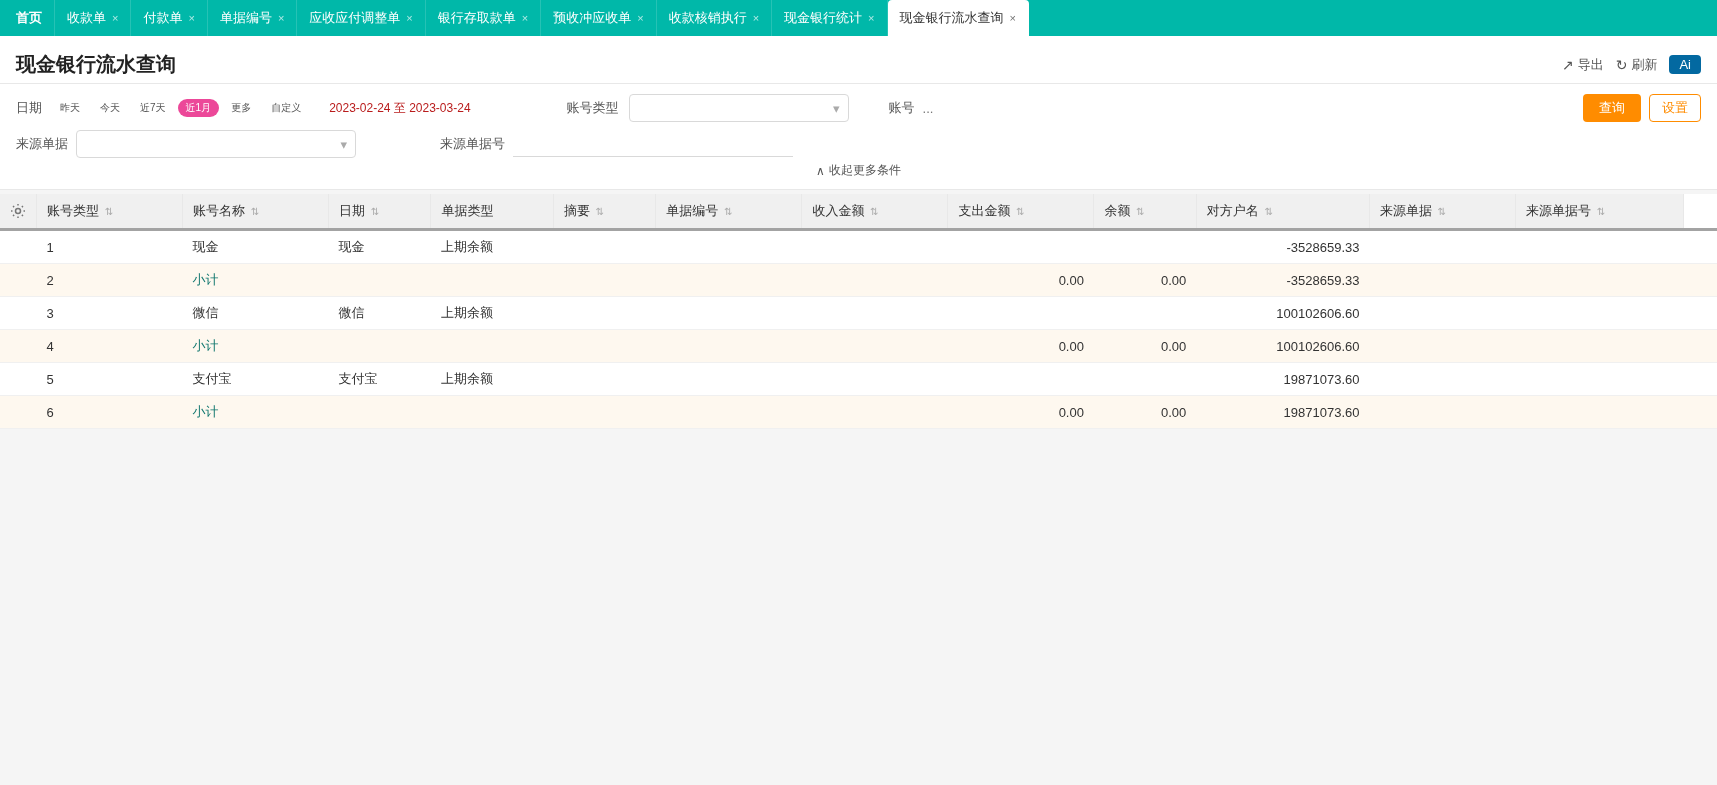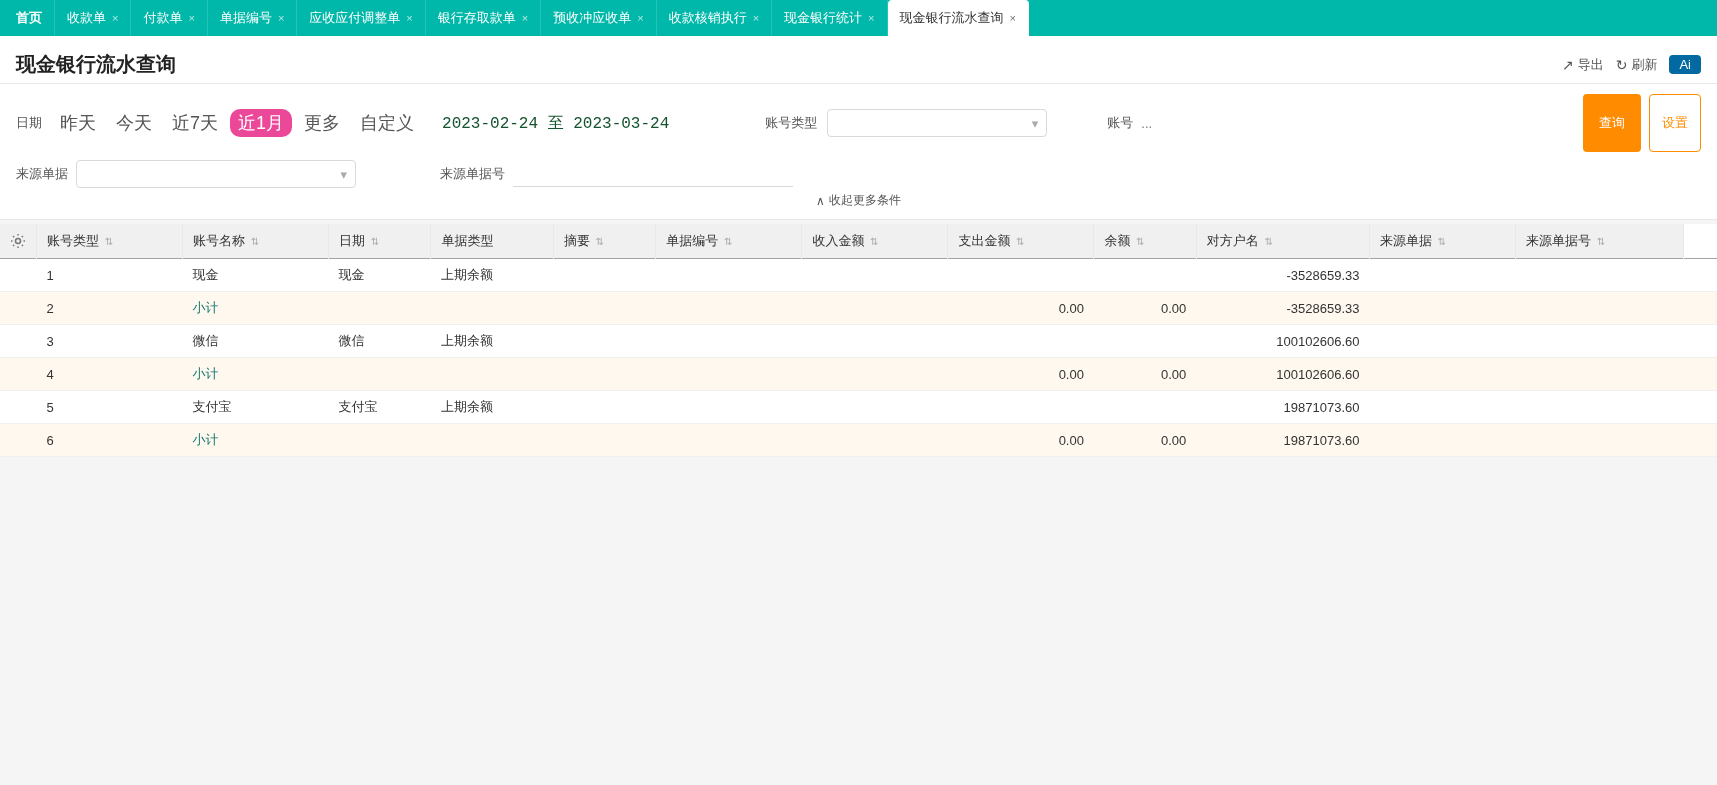--- a/index.html
+++ b/index.html
@@ -89,32 +89,31 @@
     .date-options {
       display: inline-flex;
       gap: 4px;
       align-items: center;
     }
     .date-opt {
       padding: 2px 8px;
       border-radius: 3px;
       color: #555;
       cursor: pointer;
-      font-size: 18px;
+      font-size: 10px;
     }
     .date-opt.active {
       background: #ec4899;
       color: #fff;
       border-radius: 10px;
     }
     .date-range {
-      color: #14532d;
-      font-size: 16px;
+      color: #b91c1c;
+      font-size: 12px;
       margin-left: 4px;
-      font-family: Liberation Mono, monospace;
     }
     .filter-select {
       display: inline-flex;
       align-items: center;
       border: 1px solid #d9d9d9;
       border-radius: 4px;
       padding: 3px 8px;
       min-width: 180px;
       height: 28px;
       background: #fff;
@@ -137,21 +136,21 @@
       color: #777;
       font-size: 13px;
       cursor: pointer;
       margin-left: 4px;
     }
     .query-btn {
       background: #ff8c00;
       color: #fff;
       border: none;
       border-radius: 4px;
-      padding: 20px 16px;
+      padding: 5px 16px;
       cursor: pointer;
       font-size: 13px;
     }
     .settings-btn {
       background: #fff;
       color: #ff8c00;
       border: 1px solid #ff8c00;
       border-radius: 4px;
       padding: 4px 12px;
       cursor: pointer;
@@ -185,21 +184,21 @@
       margin-top: 4px;
       overflow-x: auto;
     }
     table {
       width: 100%;
       border-collapse: collapse;
       font-size: 13px;
     }
     thead tr {
       background: #f0f0f0;
-      border-bottom: 1px solid #a3a3a3;
+      border-bottom: 3px solid #a3a3a3;
     }
     thead th {
       padding: 8px 10px;
       text-align: left;
       font-weight: normal;
       color: #333;
       white-space: nowrap;
       border-right: 1px solid #e8e8e8;
     }
     thead th .sort-icons {
@@ -317,21 +316,21 @@
     </div>
 
     <div style="display:flex;align-items:center;gap:6px;margin-left:80px;">
       <span class="filter-label">账号类型</span>
       <div class="filter-select" style="min-width:220px;">
         <span></span>
         <span style="color:#aaa;">▾</span>
       </div>
     </div>
 
-    <div style="display:flex;align-items:center;margin-left:44px;">
+    <div style="display:flex;align-items:center;margin-left:24px;">
       <span class="filter-label">账号</span>
       <span class="more-btn">...</span>
     </div>
 
     <div style="display:flex;gap:8px;margin-left:auto;">
       <button class="query-btn">查询</button>
       <button class="settings-btn">设置</button>
     </div>
   </div>
 

